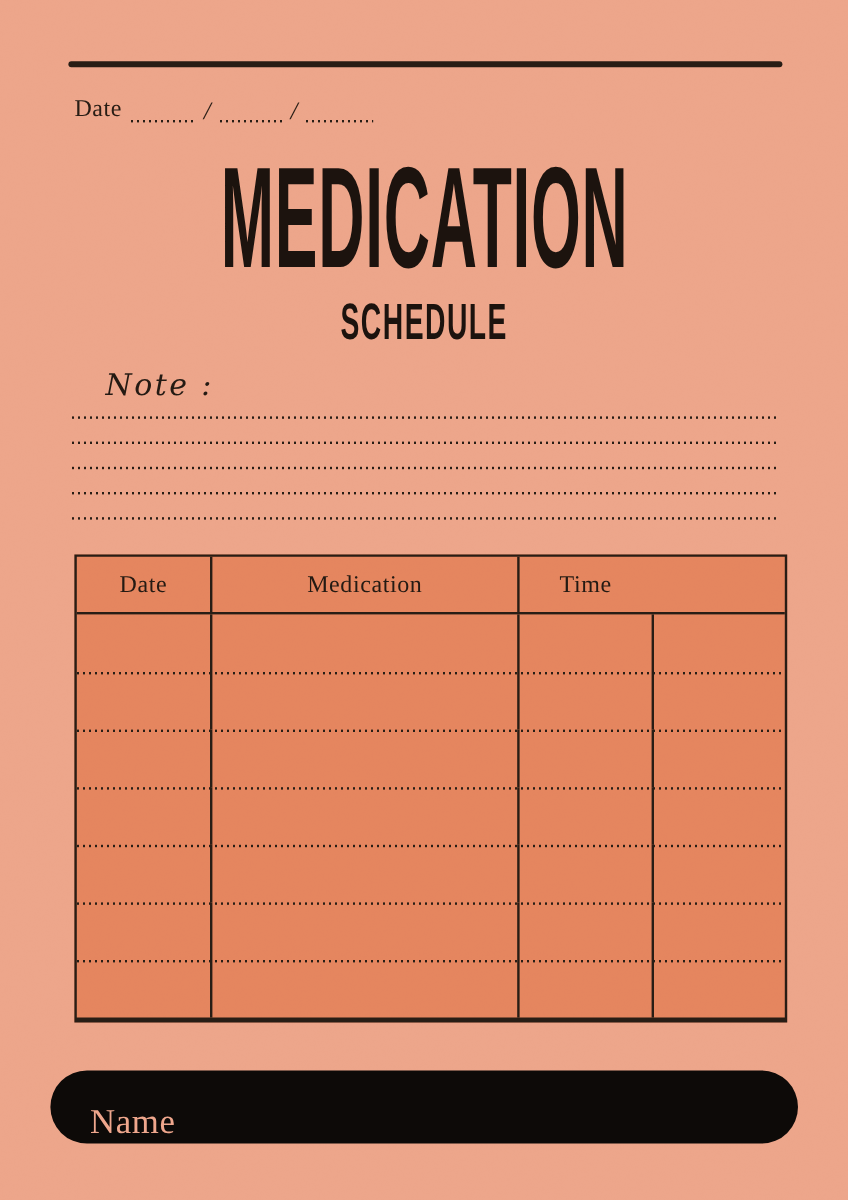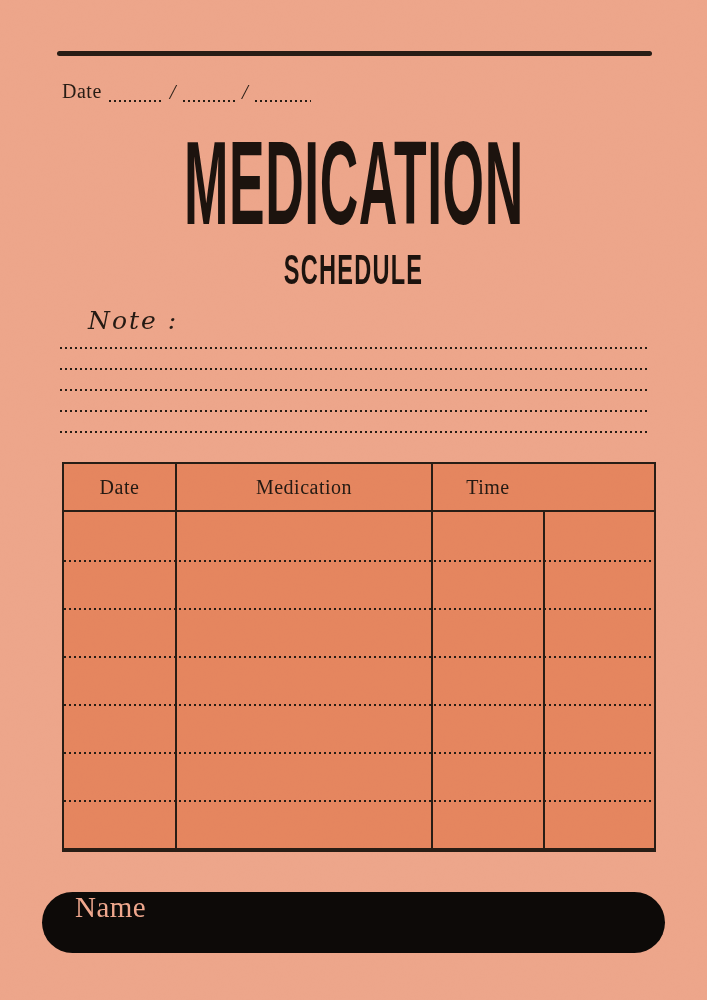--- a/index.html
+++ b/index.html
@@ -95,21 +95,21 @@
   }
   .tr + .tr{
     background-image:repeating-linear-gradient(90deg,var(--ink) 0 2px,transparent 2px 5px);
     background-size:100% 2px;background-repeat:no-repeat;background-position:left top;
   }
   .td + .td{border-left:2px solid var(--ink);}
   
   .name-pill{
     position:absolute;left:42px;right:42px;top:892px;height:61px;
     background:#0d0a08;border-radius:31px;
-    display:flex;align-items:flex-start;
+    display:flex;align-items:flex-end;
     padding-left:33px;
   }
   .name-label{
     color:var(--name-text);font-size:29px;letter-spacing:.5px;
     transform:translateY(-1px);
   }
 </style>
 </head>
 <body>
 

